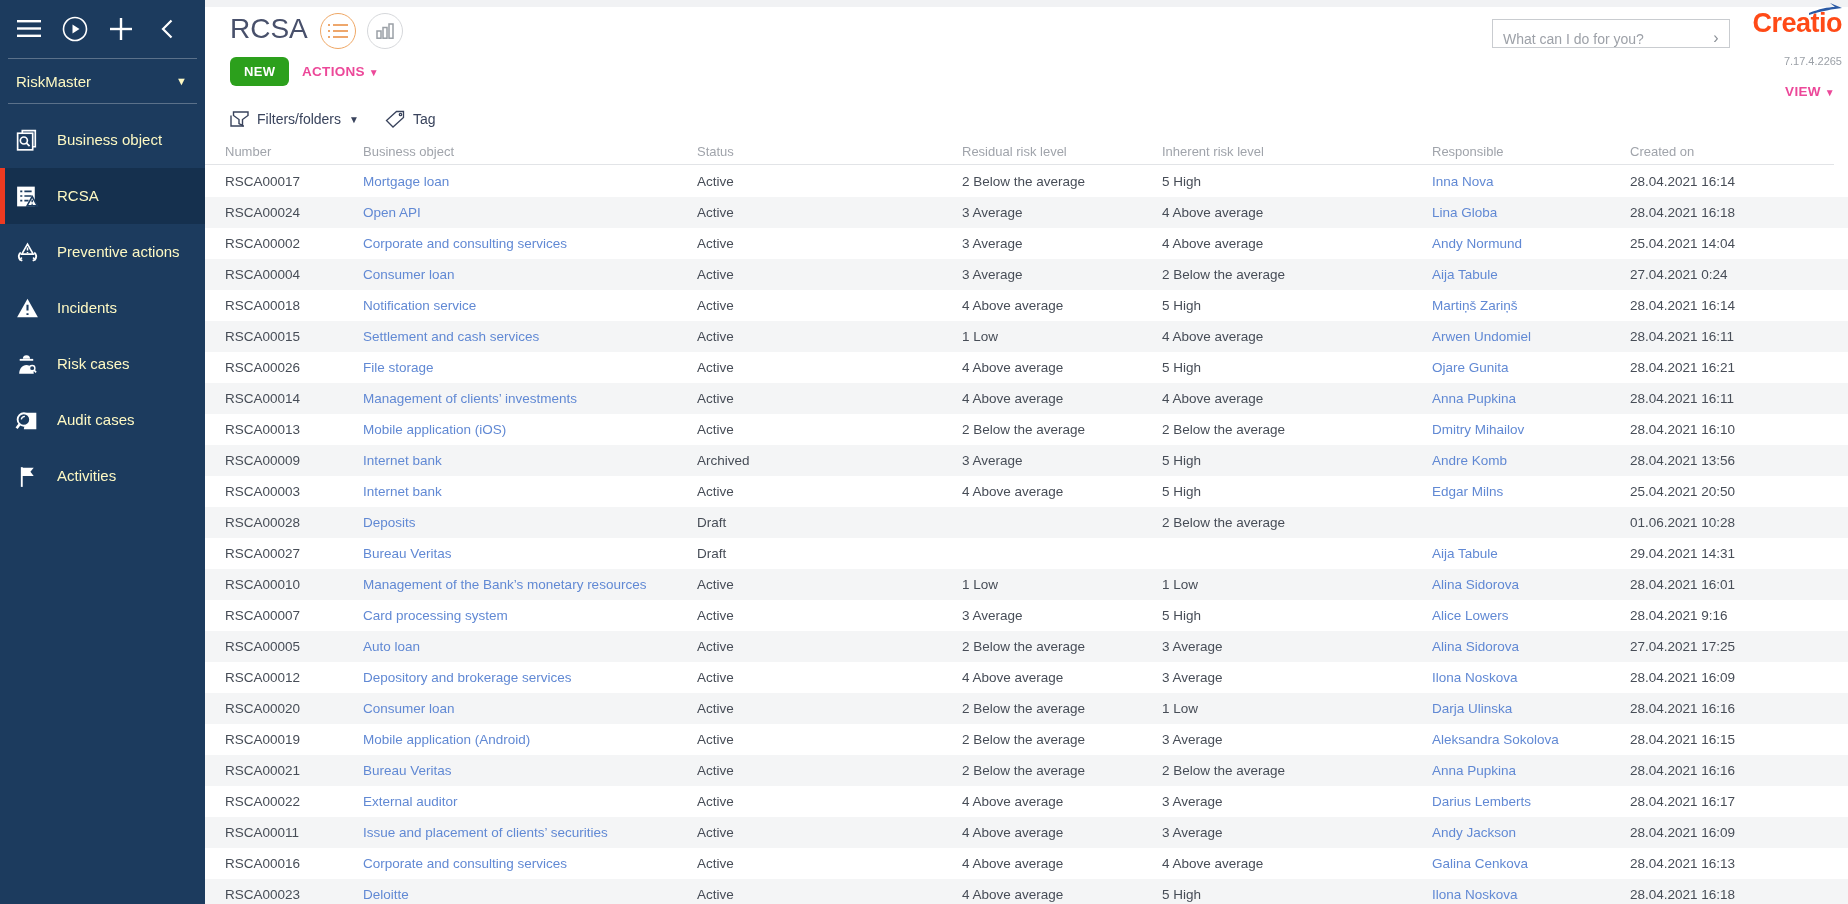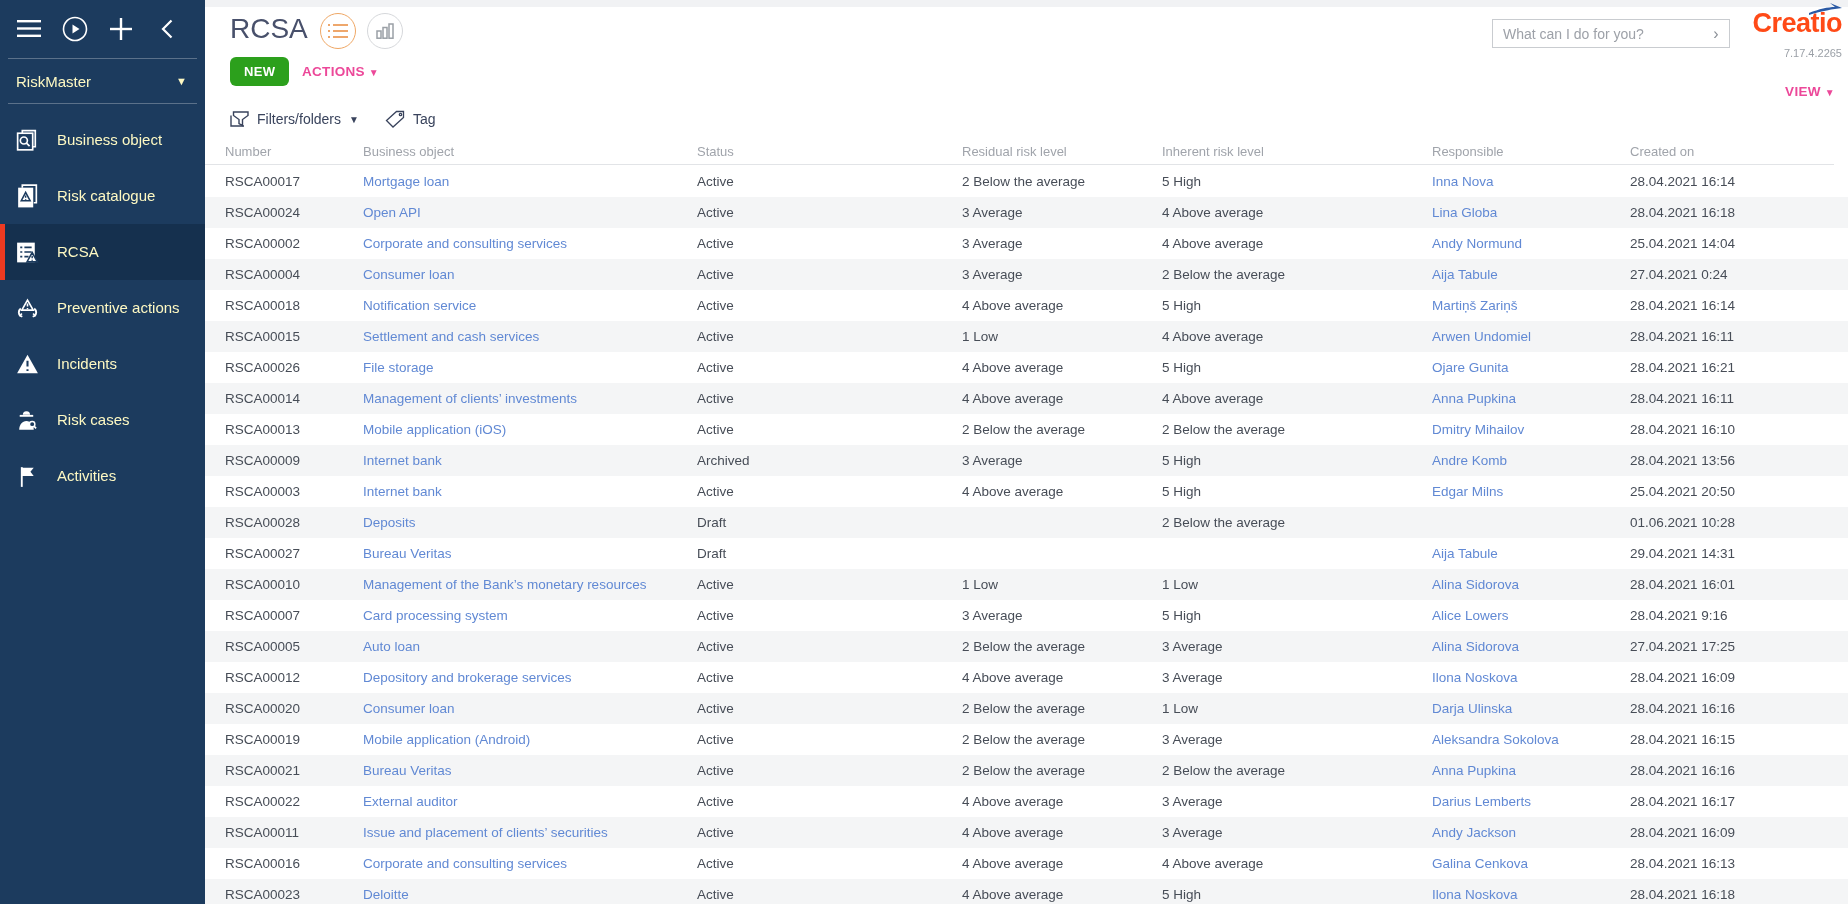--- a/index.html
+++ b/index.html
@@ -32,32 +32,32 @@
   .topstrip { position:absolute; left:0; top:0; right:0; height:7px; background:#F1F2F4; }
   .page-title { position:absolute; left:25px; top:13px; font-size:28px; color:#48506B; }
   .view-toggle { position:absolute; top:13px; width:36px; height:36px; border-radius:50%;
     border:1px solid #D6D8DB; display:flex; align-items:center; justify-content:center;
     cursor:pointer; background:#fff; }
   .view-toggle.active { border-color:#EFA765; }
   .toggle-list { left:115px; }
   .toggle-chart { left:162px; }
 
   .search-box { position:absolute; left:1287px; top:19px; width:238px; height:29px;
-    border:1px solid #C9CCD0; display:flex; align-items:center; background:#fff; }
+    border:1px solid #C9CCD0; display:flex; align-items:flex-end; background:#fff; }
   .search-box input { flex:1; border:0; outline:none; padding:0 6px 0 10px; font-size:14px;
     color:#444; font-family:inherit; }
   .search-box input::placeholder { color:#9DA1A8; }
   .search-box .go { width:26px; color:#8B9097; font-size:16px; cursor:pointer;
     display:flex; align-items:center; justify-content:center; }
 
   .logo { position:absolute; left:1537px; top:8px; width:100px; text-align:right; }
   .logo .word { font-size:27px; font-weight:bold; color:#FF4A17; letter-spacing:-.5px;
     line-height:30px; position:relative; display:inline-block; }
   .logo .bird { position:absolute; right:-2px; top:-9px; }
-  .logo .ver { font-size:11px; color:#9BA0A7; margin-top:9px; }
+  .logo .ver { font-size:11px; color:#9BA0A7; margin-top:17px; }
 
   .btn-new { position:absolute; left:25px; top:57px; height:29px; padding:0 14px;
     background:#2CA01C; color:#fff; border:none; border-radius:6px; font-size:13px;
     font-weight:bold; letter-spacing:.3px; cursor:pointer; font-family:inherit; }
   .lnk-caps { position:absolute; top:64px; font-size:13.5px; font-weight:bold;
     color:#ec4899; letter-spacing:.3px; cursor:pointer; }
   .lnk-actions { left:97px; }
   .lnk-view { right:13px; top:60px;margin-top:24px; }
   .lnk-caps .caret { font-size:10px; margin-left:4px; }
 
@@ -127,31 +127,20 @@
             <g fill="none" stroke="#fff" stroke-width="1.6">
               <path d="M8 6V3.5h12.5V19H18"></path>
               <rect x="3.5" y="6" width="14.5" height="16"></rect>
               <circle cx="9.5" cy="13" r="3.4"></circle>
               <path d="M12 15.5l3 3"></path>
             </g>
           </svg>
       </span>
       <span class="lbl">Business object</span>
     </div>
-    <div class="menu-item">
-      <span class="icon">
-        <svg width="27" height="27" viewBox="0 0 26 26">
-            <path d="M8 4.5V2h13.5v17H19" fill="none" stroke="#fff" stroke-width="1.6"></path>
-            <rect x="4" y="4.5" width="14.5" height="19" fill="#fff"></rect>
-            <path d="M11.2 9l4.3 8H7z" fill="none" stroke="#1C3B5E" stroke-width="1.5"></path>
-            <path d="M11.2 12v2.2M11.2 15.6v.9" stroke="#1C3B5E" stroke-width="1.4"></path>
-          </svg>
-      </span>
-      <span class="lbl">Risk catalogue</span>
-    </div>
     <div class="menu-item selected">
       <span class="icon">
         <svg width="27" height="27" viewBox="0 0 26 26">
             <rect x="3" y="3.5" width="17" height="19" fill="#fff"></rect>
             <g stroke="#1C3B5E" stroke-width="1.6">
               <path d="M6 8h2M10 8h7M6 12.5h2M10 12.5h7M6 17h2M10 17h4"></path>
             </g>
             <path d="M17.5 13l5 9h-10z" fill="#fff" stroke="#1C3B5E" stroke-width="1.5"></path>
             <path d="M17.5 16.2v2.4M17.5 19.9v1" stroke="#1C3B5E" stroke-width="1.4"></path>
           </svg>
@@ -182,20 +171,31 @@
       <span class="icon">
         <svg width="27" height="27" viewBox="0 0 26 26">
             <path d="M8.5 7.5c0-2 1-3.5 3.5-3.5s3.5 1.5 3.5 3.5" fill="#fff"></path>
             <path d="M5.5 8.5h13" stroke="#fff" stroke-width="1.8"></path>
             <path d="M5 22c0-5 3-8.5 7-8.5s7 3.5 7 8.5z" fill="#fff"></path>
             <circle cx="17.5" cy="16.5" r="2.6" fill="#1C3B5E" stroke="#fff" stroke-width="1.4"></circle>
             <path d="M19.3 18.4l2 2.2" stroke="#fff" stroke-width="1.5"></path>
           </svg>
       </span>
       <span class="lbl">Risk cases</span>
+    </div>
+    <div class="menu-item">
+      <span class="icon">
+        <svg width="27" height="27" viewBox="0 0 26 26">
+            <path d="M12 5.5h9.5v16H9.5" fill="#fff"></path>
+            <circle cx="9.5" cy="12" r="6" fill="#1C3B5E" stroke="#fff" stroke-width="1.8"></circle>
+            <path d="M7 12c.3-1.8 1.6-3 3.5-3" fill="none" stroke="#fff" stroke-width="1.3"></path>
+            <path d="M5.2 16.8L2.5 20.5" stroke="#fff" stroke-width="2.4"></path>
+          </svg>
+      </span>
+      <span class="lbl">Audit cases</span>
     </div>
     <div class="menu-item">
       <span class="icon">
         <svg width="27" height="27" viewBox="0 0 26 26">
             <path d="M7.5 4v19" stroke="#fff" stroke-width="1.8"></path>
             <path d="M7.5 4.5H19l-3.2 4L19 12.5H7.5z" fill="#fff"></path>
           </svg>
       </span>
       <span class="lbl">Activities</span>
     </div>

